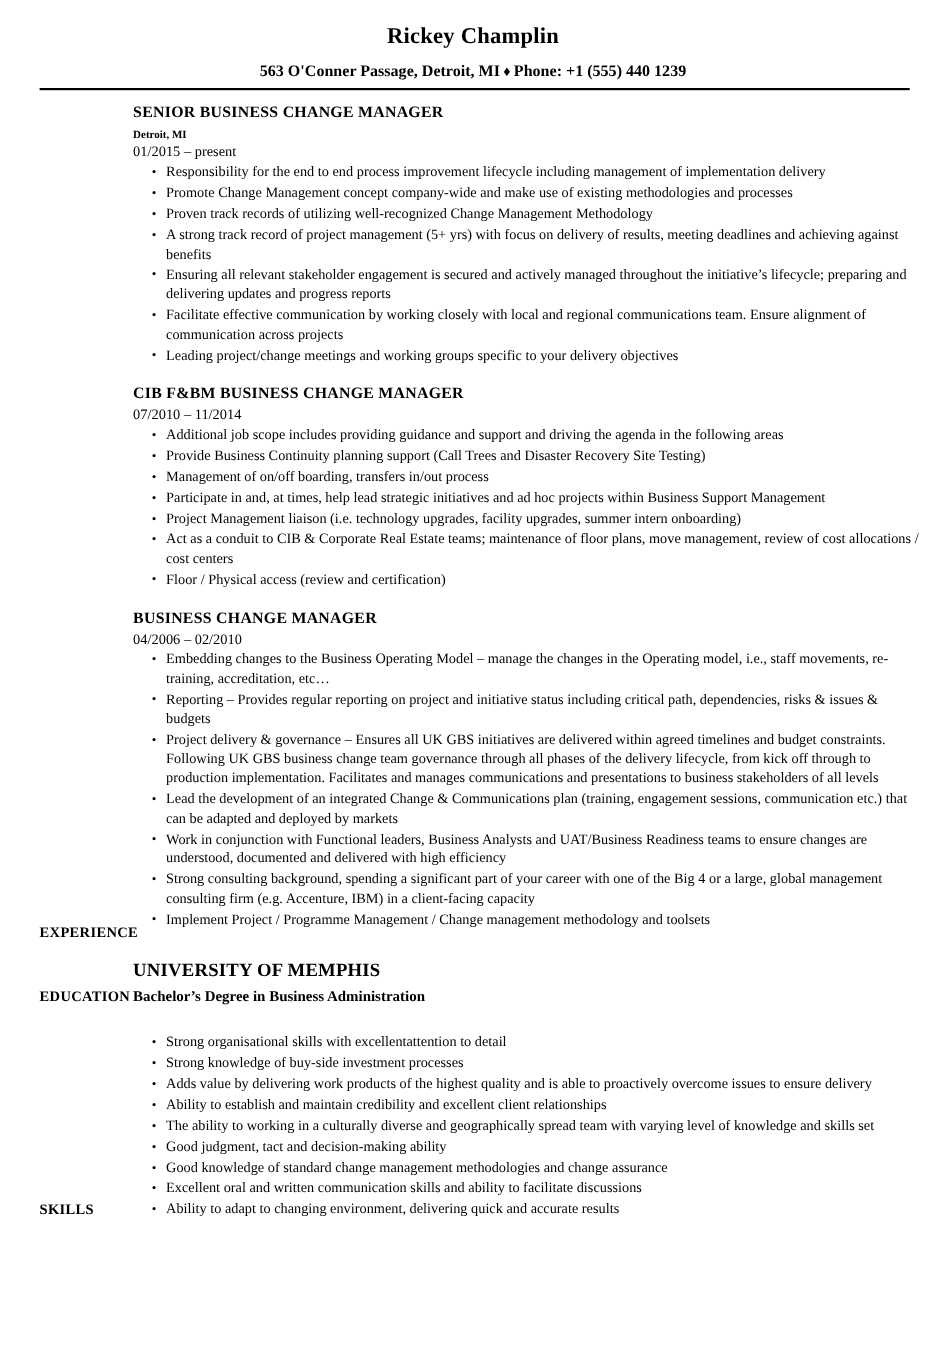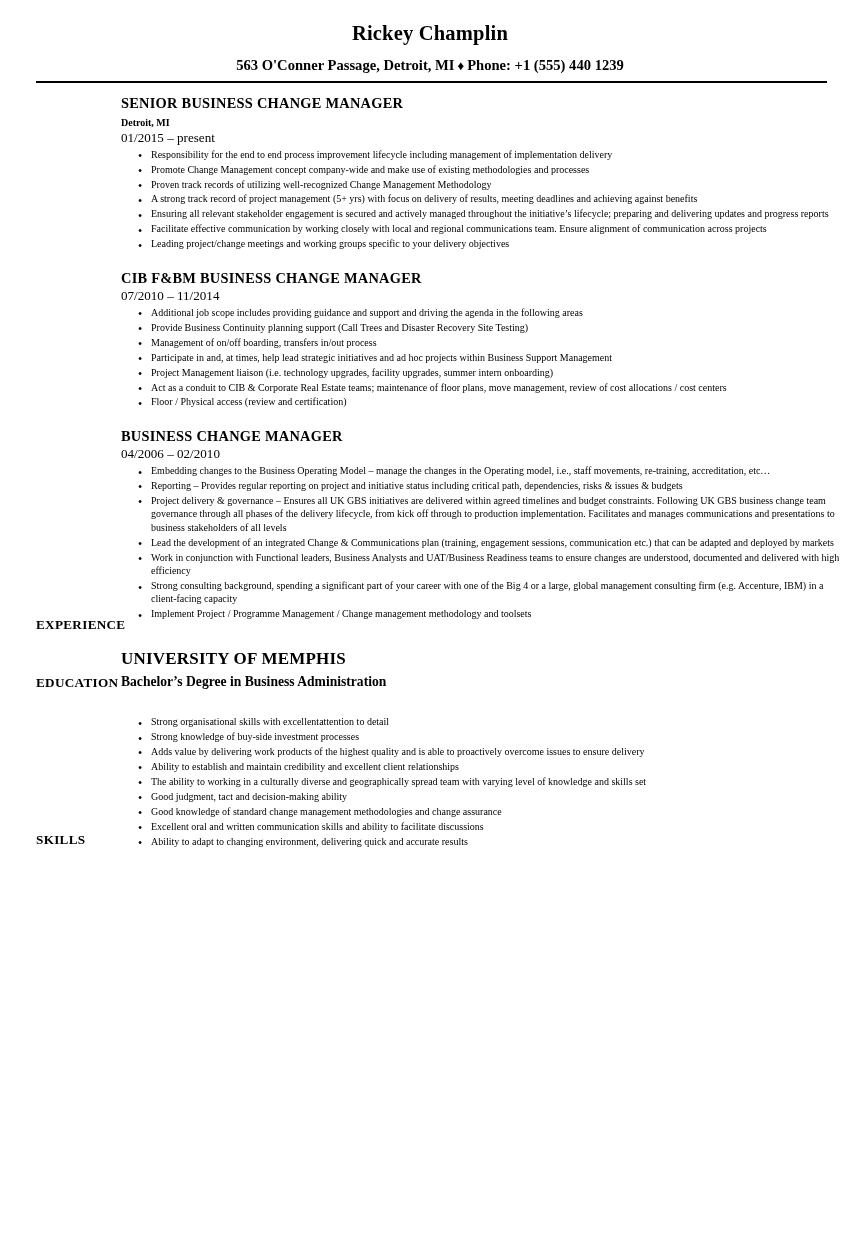--- a/index.html
+++ b/index.html
@@ -100,21 +100,21 @@
 
   
   ul.bullets {
     list-style: none;
     margin: 1px 0 0 0;
     padding: 0;
   }
   ul.bullets > li {
     position: relative;
     padding-left: 30px;
-    font-size: 10px;
+    font-size: 13px;
     line-height: 1.345;
     margin-top: 1.5px;
   }
   ul.bullets > li::before {
     content: "\2022";
     position: absolute;
     left: 17px;
     top: -0.5px;
     font-size: 12px;
     line-height: 1.5;

